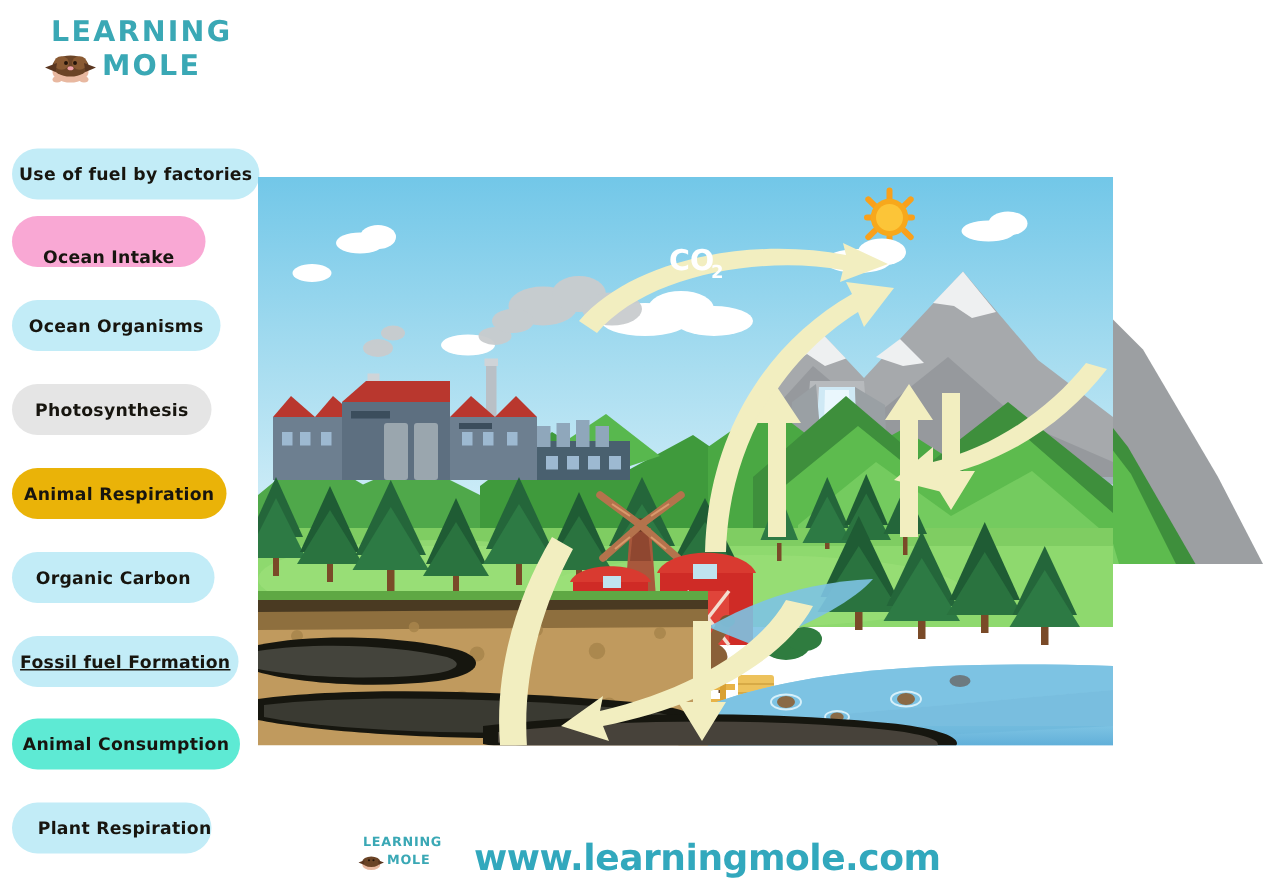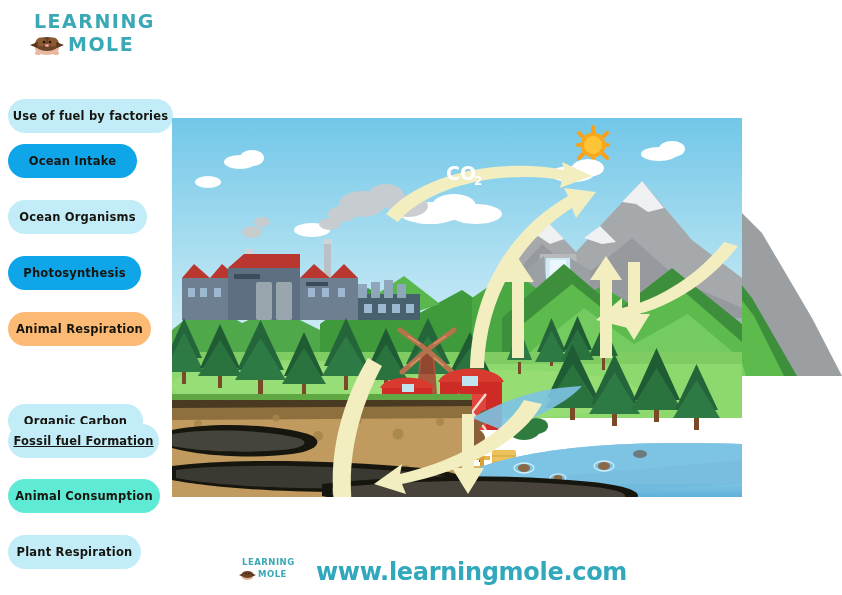--- a/index.html
+++ b/index.html
@@ -82,42 +82,42 @@
       <ellipse cx="10" cy="19" rx="3" ry="2" fill="#e8b8a0"></ellipse>
       <ellipse cx="28" cy="19" rx="3" ry="2" fill="#e8b8a0"></ellipse>
     </svg>
   </div>
 
 
   <div id="pills-root">
       <div class="pill" style="top: 88px; width: 165px; background: rgb(194, 236, 247); color: rgb(23, 21, 15); margin-top: 11px;">
         <span>Use of fuel by factories</span>
       </div>
-      <div class="pill" style="top: 144px; width: 129px; background: #0ea5e9; color: rgb(23, 21, 15);">
+      <div class="pill" style="top: 144px; width: 129px; background: #f9a8d4; color: rgb(23, 21, 15); align-items: flex-end;">
         <span>Ocean Intake</span>
       </div>
       <div class="pill" style="top: 200px; width: 139px; background: rgb(194, 236, 247); color: rgb(23, 21, 15);">
         <span>Ocean Organisms</span>
       </div>
-      <div class="pill" style="top: 256px; width: 133px; background: #0ea5e9; color: rgb(23, 21, 15);">
+      <div class="pill" style="top: 256px; width: 133px; background: #e5e5e5; color: rgb(23, 21, 15);">
         <span>Photosynthesis</span>
       </div>
-      <div class="pill" style="top: 312px; width: 143px; background: #fdba74; color: rgb(23, 21, 15);">
+      <div class="pill" style="top: 312px; width: 143px; background: #eab308; color: rgb(23, 21, 15);">
         <span>Animal Respiration</span>
       </div>
-      <div class="pill" style="top: 368px; width: 135px; background: rgb(194, 236, 247); color: rgb(23, 21, 15); margin-top: 36px;">
+      <div class="pill" style="top: 368px; width: 135px; background: rgb(194, 236, 247); color: rgb(23, 21, 15);">
         <span>Organic Carbon</span>
       </div>
       <div class="pill" style="top: 424px; width: 151px; background: rgb(194, 236, 247); color: rgb(23, 21, 15); text-decoration: underline;">
         <span>Fossil fuel Formation</span>
       </div>
       <div class="pill" style="top: 479px; width: 152px; background: #5eead4; color: rgb(23, 21, 15);">
         <span>Animal Consumption</span>
       </div>
-      <div class="pill" style="top: 535px; width: 133px; background: rgb(194, 236, 247); color: rgb(23, 21, 15);">
+      <div class="pill" style="top: 535px; width: 133px; background: rgb(194, 236, 247); color: rgb(23, 21, 15); justify-content: flex-end;">
         <span>Plant Respiration</span>
       </div>
     </div>
 
   <div class="illus">
 
     <svg class="overflowhill" viewBox="0 0 230 200">
       <path d="M0 40 L55 10 L95 0 L150 55 L200 140 L230 198 L0 198 Z" fill="#9c9fa2"></path>
       <path d="M58 12 L95 0 L128 32 L105 38 L88 28 L70 34 Z" fill="#e9ecee"></path>
       <path d="M0 58 L40 26 L80 44 L140 120 L185 198 L0 198 Z" fill="#3e8f3c"></path>

